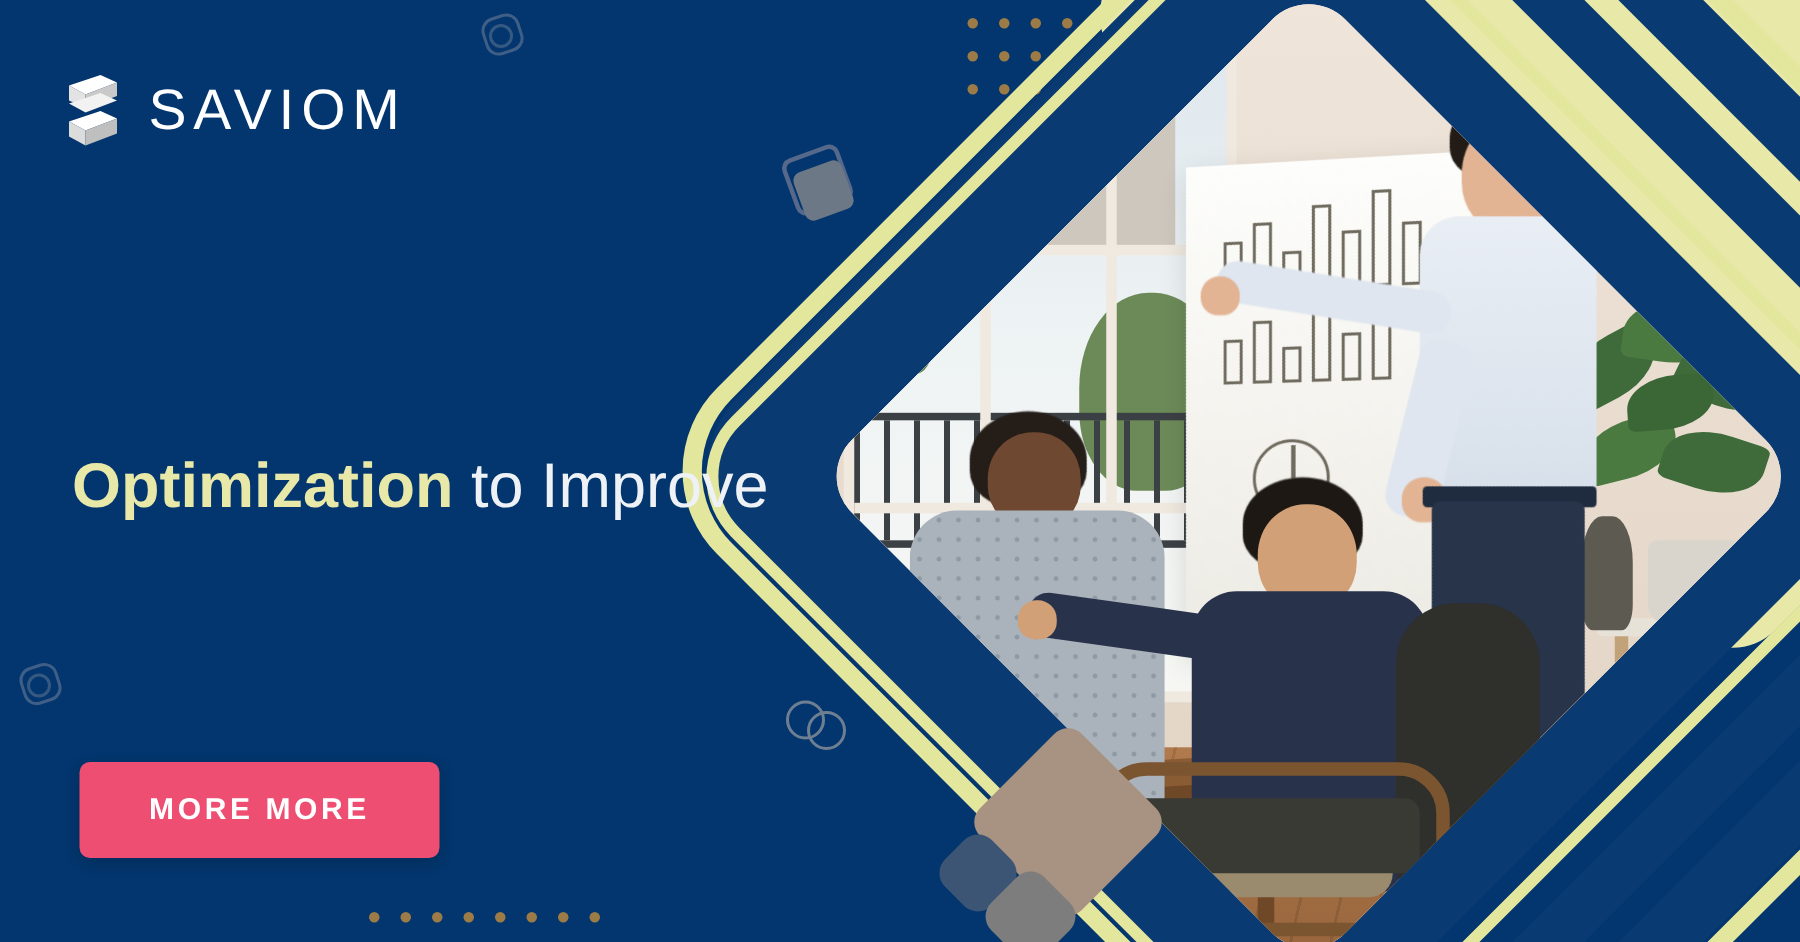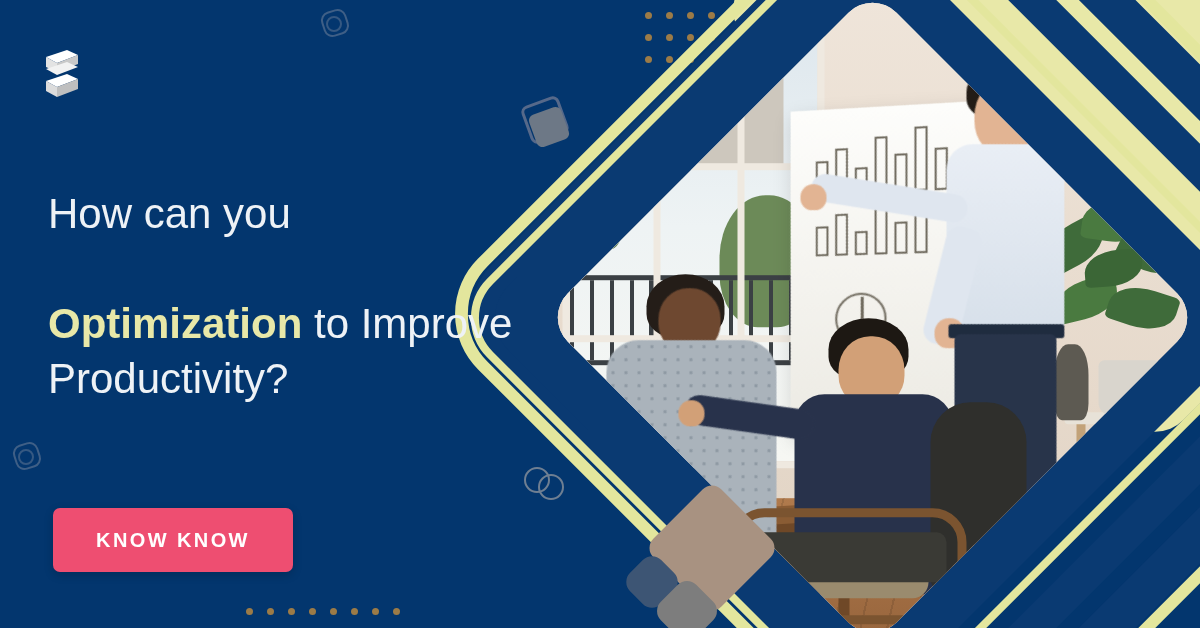--- a/index.html
+++ b/index.html
@@ -418,24 +418,24 @@
       <svg viewBox="0 0 42 52" width="42" height="52">
         <polygon points="6,9 27,2 38,7 17,15" fill="#ffffff"></polygon>
         <polygon points="6,9 17,15 17,24 6,19" fill="#e3e3e3"></polygon>
         <polygon points="17,15 38,7 38,16 17,24" fill="#c9c9c9"></polygon>
         <polygon points="6,21 27,14 38,19 17,27" fill="#f2f2f2"></polygon>
         <polygon points="6,33 27,26 38,31 17,39" fill="#ffffff"></polygon>
         <polygon points="6,33 17,39 17,49 6,43" fill="#dcdcdc"></polygon>
         <polygon points="17,39 38,31 38,41 17,49" fill="#bfbfbf"></polygon>
       </svg>
     </div>
+    <div class="logo-text">SAVIOM</div>
   </div>
 
   <div class="headline">
-    <span>How can you</span><br>
+    <br>
     <br>
     <span class="hl">Optimization</span><span> to Improve</span><br>
-    <span>Productivity?</span>
   </div>
 
-  <button class="cta">KNOW KNOW</button>
+  <button class="cta">MORE MORE</button>
 
 </div>
 
 </body></html>

